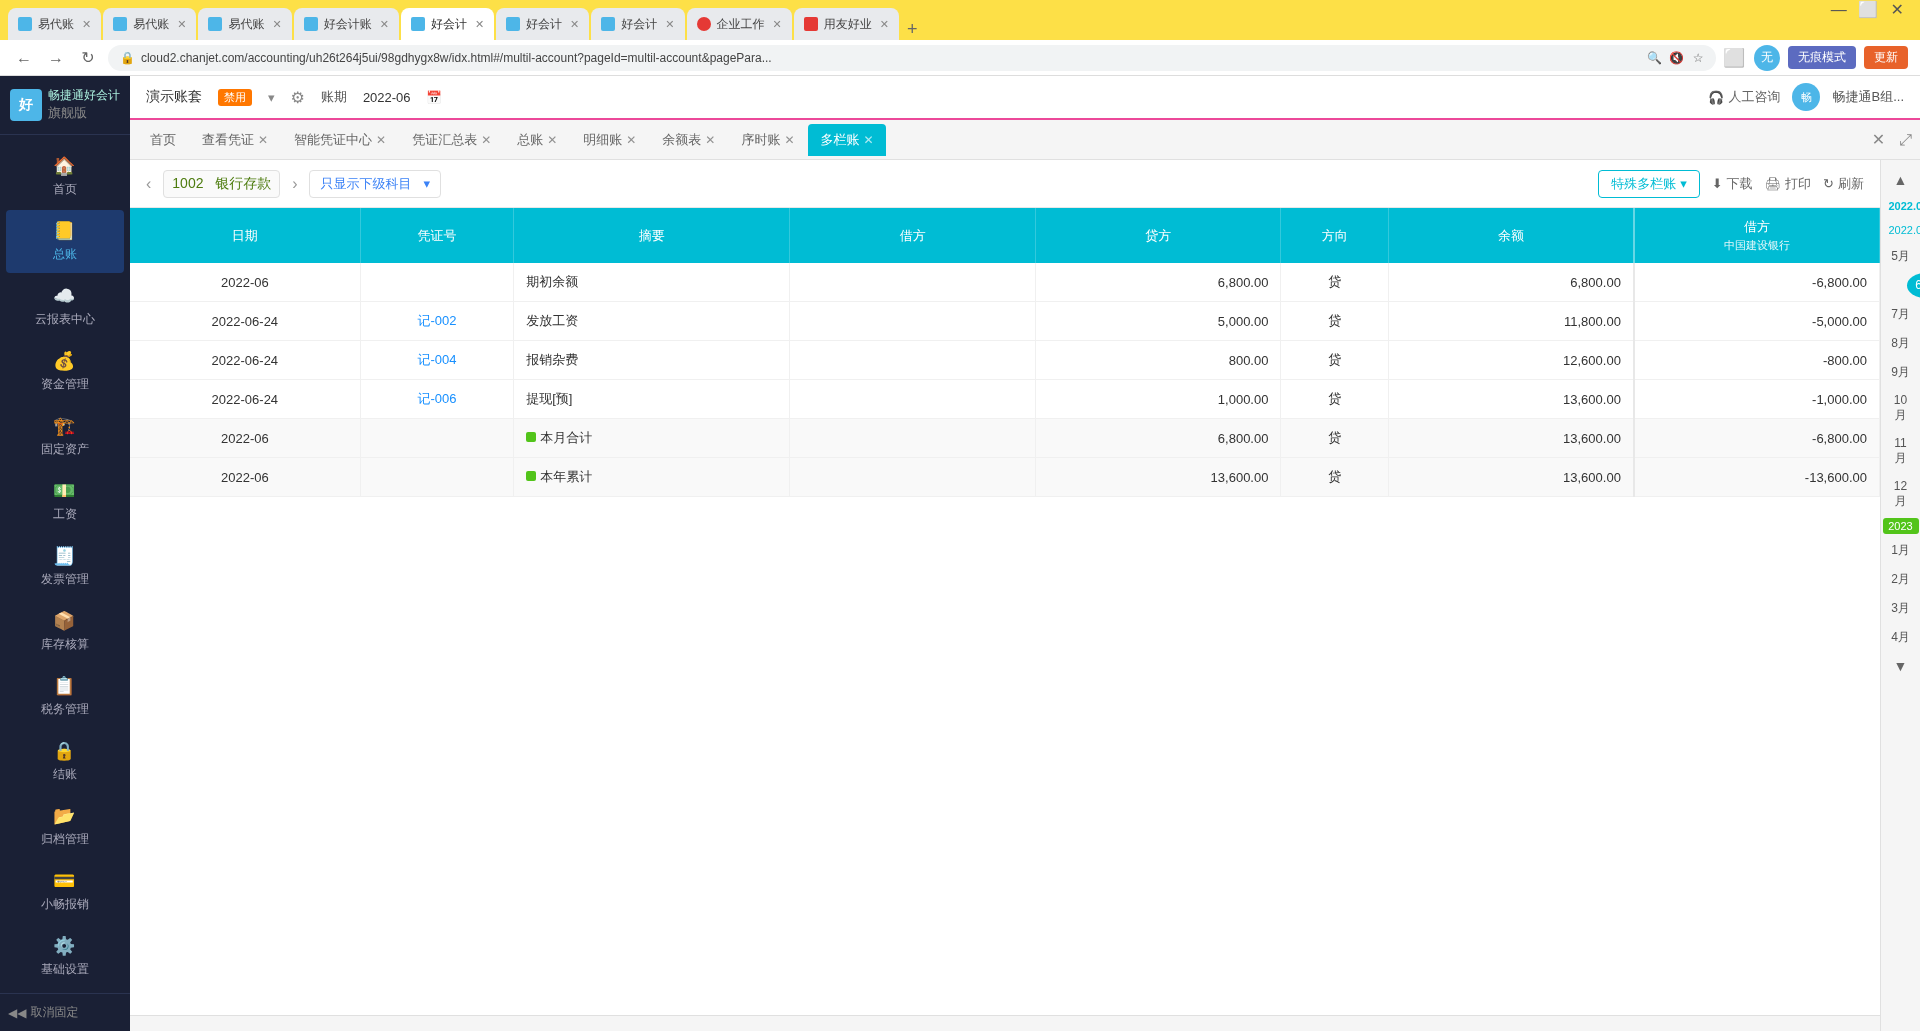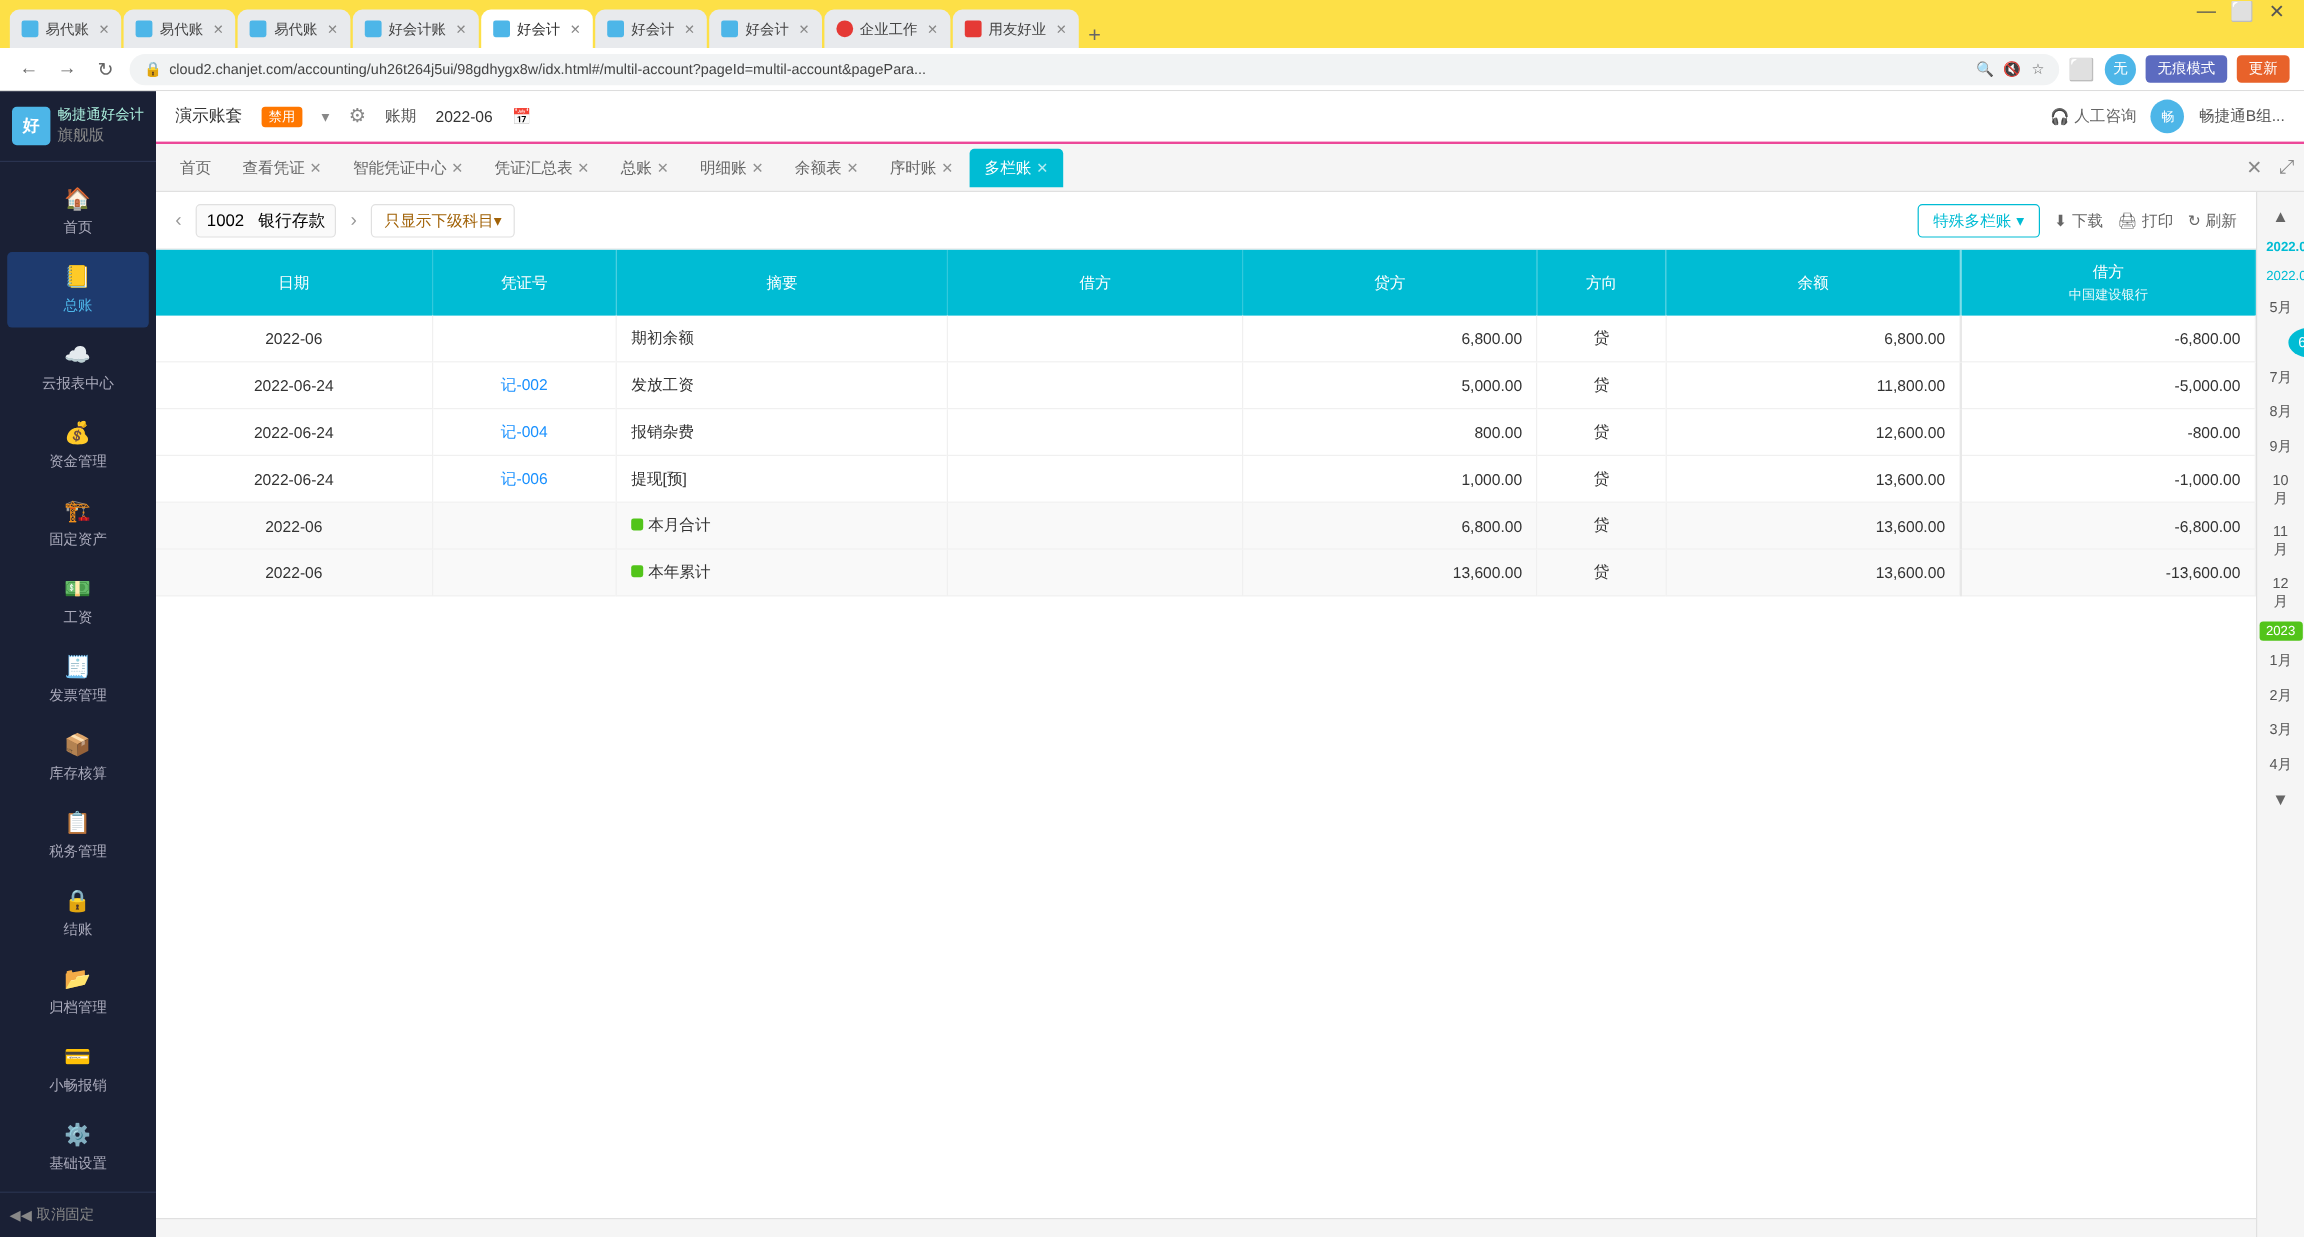--- a/index.html
+++ b/index.html
@@ -63,22 +63,22 @@
     .page-tab.active { background: #00bcd4; color: white; }
     .page-tab-close { font-size: 12px; color: inherit; opacity: 0.7; }
 
     
     .content-area { flex: 1; overflow: hidden; display: flex; }
     .content-inner { flex: 1; display: flex; flex-direction: column; overflow: hidden; }
 
     
     .toolbar { height: 48px; display: flex; align-items: center; padding: 0 16px; gap: 12px; border-bottom: 1px solid #e8e8e8; background: #fff; flex-shrink: 0; }
     .nav-arrow { color: #999; cursor: pointer; font-size: 16px; }
-    .account-code-name { font-size: 14px; color: #000000; font-weight: 500; padding: 4px 8px; border: 1px solid #e0e0e0; border-radius: 4px; background: #fafafa; }
-    .filter-dropdown { display: flex; align-items: center; gap: 0; padding: 4px 10px; border: 1px solid #e0e0e0; border-radius: 4px; color: #a16207; cursor: pointer; font-size: 13px; }
+    .account-code-name { font-size: 14px; color: #4d7c0f; font-weight: 500; padding: 4px 8px; border: 1px solid #e0e0e0; border-radius: 4px; background: #fafafa; }
+    .filter-dropdown { display: flex; align-items: center; gap: 12px; padding: 4px 10px; border: 1px solid #e0e0e0; border-radius: 4px; color: #3b82f6; cursor: pointer; font-size: 13px; }
     .toolbar-right { margin-left: auto; display: flex; align-items: center; gap: 12px; }
     .special-btn { border: 1px solid #00bcd4; color: #00bcd4; padding: 4px 12px; border-radius: 4px; cursor: pointer; font-size: 13px; display: flex; align-items: center; gap: 4px; }
     .action-btn { color: #666; font-size: 13px; cursor: pointer; display: flex; align-items: center; gap: 4px; }
 
     
     .table-container { flex: 1; overflow: auto; }
     table { width: 100%; border-collapse: collapse; }
     thead tr { background: #00bcd4; color: white; }
     thead th { padding: 10px 12px; text-align: center; font-size: 13px; font-weight: 500; border-right: 1px solid rgba(255,255,255,0.2); white-space: nowrap; }
     tbody tr { border-bottom: 1px solid #f0f0f0; }

